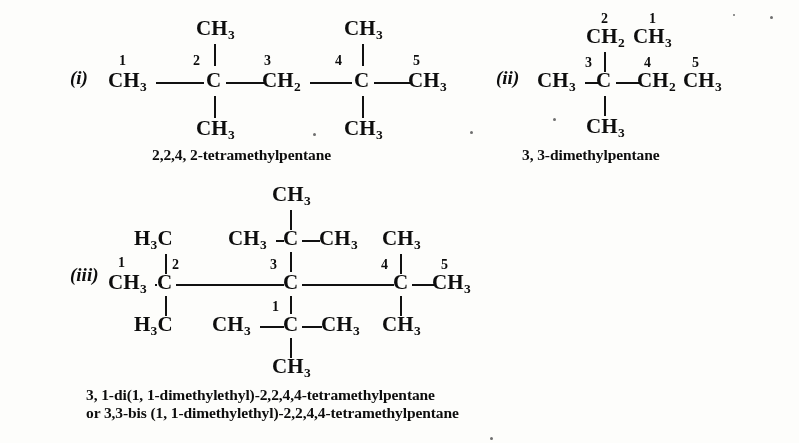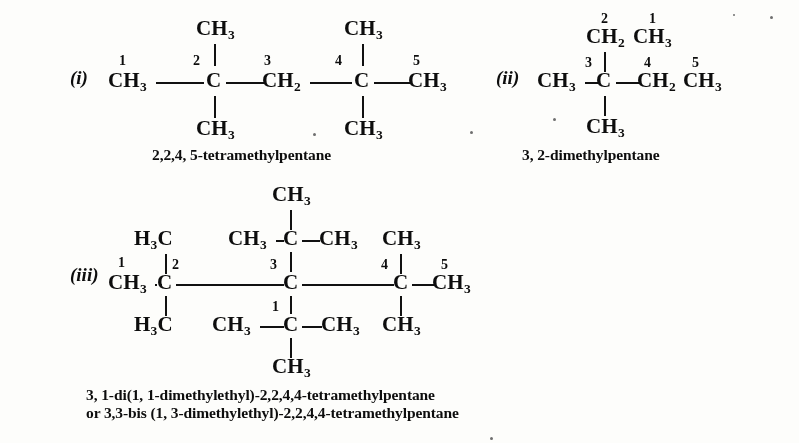--- a/index.html
+++ b/index.html
@@ -113,21 +113,21 @@
 
     <div class="atom" style="left:344px; top:18px;">CH<sub>3</sub></div>
     <div class="bond-v" style="left:362px; top:44px; height:22px;"></div>
 
     <div class="bond-v" style="left:214px; top:96px; height:22px;"></div>
     <div class="atom" style="left:196px; top:118px;">CH<sub>3</sub></div>
 
     <div class="bond-v" style="left:362px; top:96px; height:22px;"></div>
     <div class="atom" style="left:344px; top:118px;">CH<sub>3</sub></div>
 
-    <div class="caption" style="left:152px; top:145px;">2,2,4, 5-tetramethylpentane</div>
+    <div class="caption" style="left:152px; top:145px;">2,2,4, 2-tetramethylpentane</div>
   </div>
 
   <div>
 
     <div class="romanlabel" style="left:496px; top:68px;">(ii)</div>
 
     <div class="locant" style="left:601px; top:12px;">2</div>
     <div class="atom" style="left:586px; top:26px;">CH<sub>2</sub></div>
 
     <div class="locant" style="left:649px; top:12px;">1</div>
@@ -146,21 +146,21 @@
 
     <div class="locant" style="left:644px; top:56px;">4</div>
     <div class="atom" style="left:637px; top:70px;">CH<sub>2</sub></div>
 
     <div class="locant" style="left:692px; top:56px;">5</div>
     <div class="atom" style="left:683px; top:70px;">CH<sub>3</sub></div>
 
     <div class="bond-v" style="left:604px; top:96px; height:20px;"></div>
     <div class="atom" style="left:586px; top:116px;">CH<sub>3</sub></div>
 
-    <div class="caption" style="left:522px; top:145px;">3, 2-dimethylpentane</div>
+    <div class="caption" style="left:522px; top:145px;">3, 3-dimethylpentane</div>
   </div>
 
   <div>
 
     <div class="romanlabel" style="left:70px; top:265px;">(iii)</div>
 
     <div class="atom" style="left:272px; top:184px;">CH<sub>3</sub></div>
     <div class="bond-v" style="left:290px; top:210px; height:20px;"></div>
 
     <div class="atom" style="left:228px; top:228px;">CH<sub>3</sub></div>
@@ -214,21 +214,21 @@
     <div class="atom" style="left:212px; top:314px;">CH<sub>3</sub></div>
     <div class="bond-h" style="left:260px; top:326px; width:24px;"></div>
     <div class="atom" style="left:283px; top:314px;">C</div>
     <div class="bond-h" style="left:302px; top:326px; width:20px;"></div>
     <div class="atom" style="left:321px; top:314px;">CH<sub>3</sub></div>
 
     <div class="bond-v" style="left:290px; top:338px; height:20px;"></div>
     <div class="atom" style="left:272px; top:356px;">CH<sub>3</sub></div>
 
     <div class="caption" style="left:86px; top:385px;">3, 1-di(1, 1-dimethylethyl)-2,2,4,4-tetramethylpentane</div>
-    <div class="caption" style="left:86px; top:403px;">or 3,3-bis (1, 3-dimethylethyl)-2,2,4,4-tetramethylpentane</div>
+    <div class="caption" style="left:86px; top:403px;">or 3,3-bis (1, 1-dimethylethyl)-2,2,4,4-tetramethylpentane</div>
   </div>
 
   <div class="speck" style="left:770px; top:16px; width:3px; height:3px;"></div>
   <div class="speck" style="left:313px; top:133px; width:3px; height:3px;"></div>
   <div class="speck" style="left:470px; top:131px; width:3px; height:3px;"></div>
   <div class="speck" style="left:553px; top:118px; width:3px; height:3px;"></div>
   <div class="speck" style="left:733px; top:14px; width:2px; height:2px;"></div>
   <div class="speck" style="left:490px; top:437px; width:3px; height:3px;"></div>
 
 </div>

